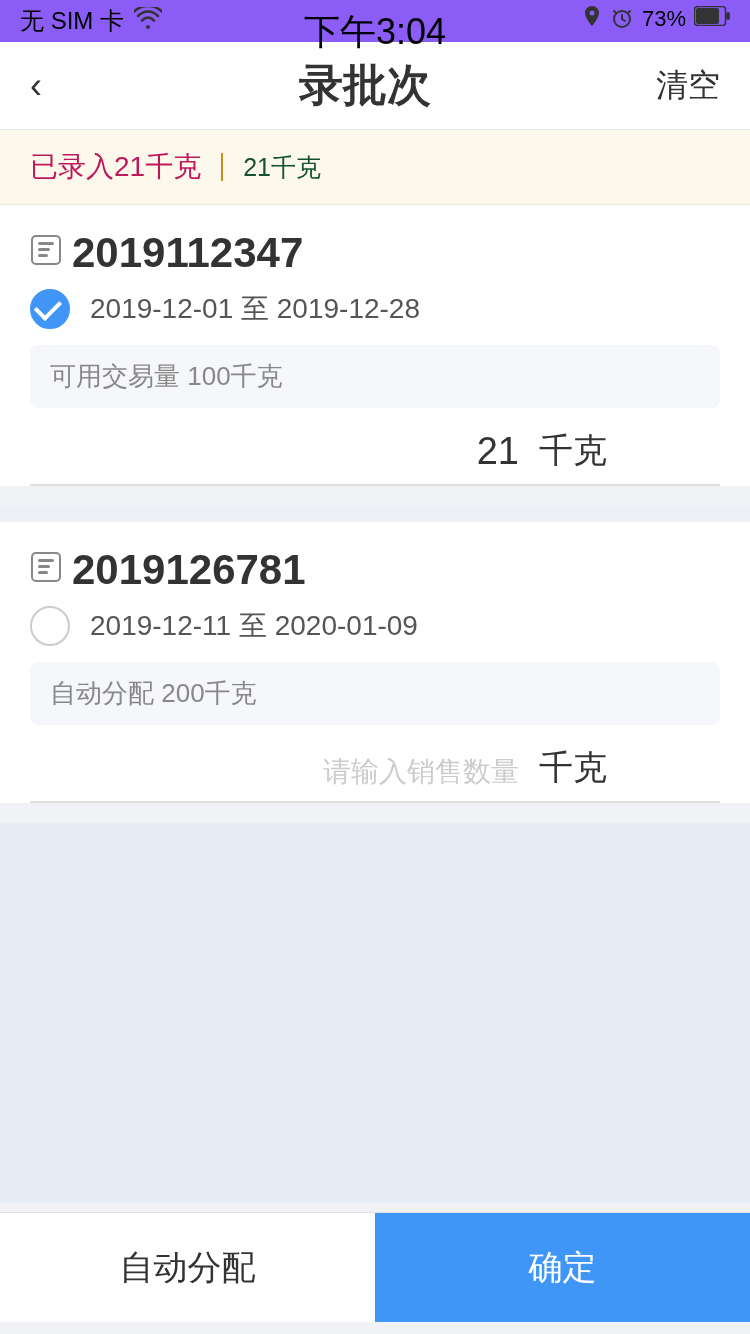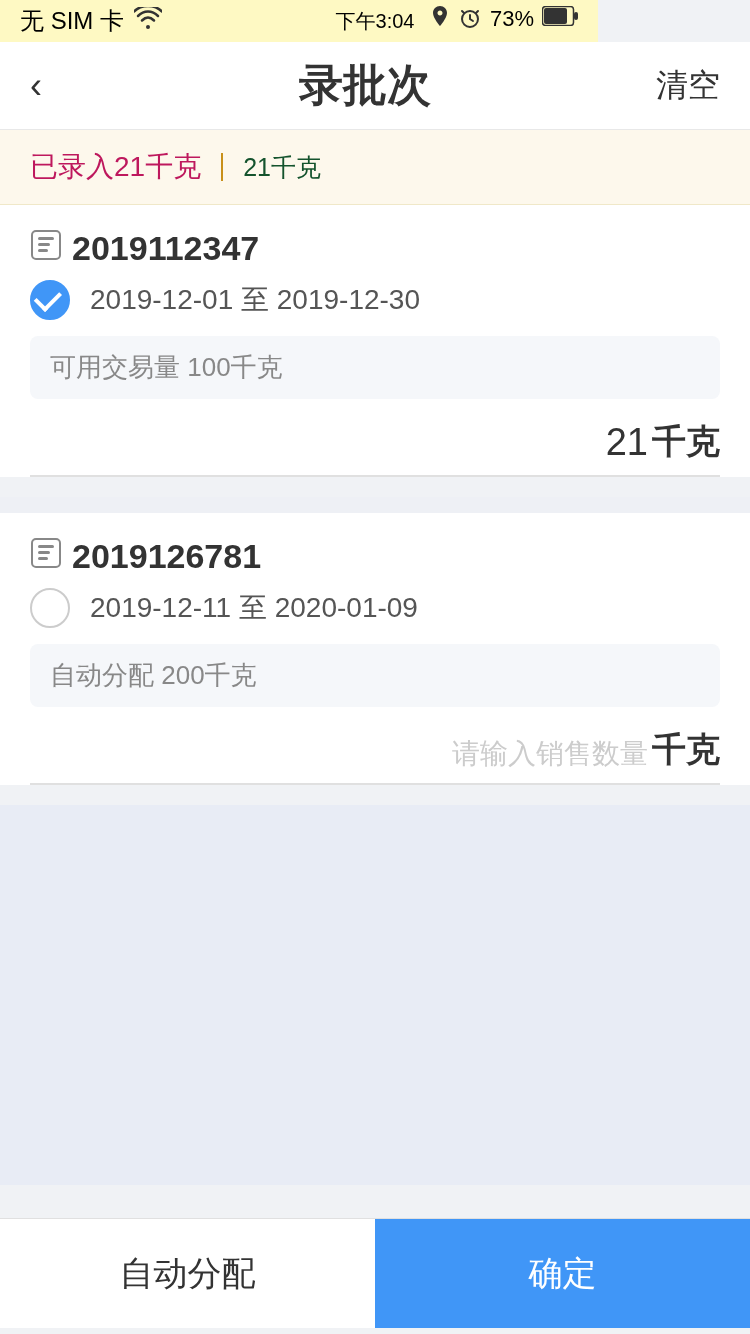--- a/index.html
+++ b/index.html
@@ -7,37 +7,37 @@
     body {
       width: 750px;
       min-height: 1334px;
       font-family: -apple-system, "PingFang SC", "Helvetica Neue", Arial, sans-serif;
       background: #f0f2f5;
       overflow-x: hidden;
     }
 
     
     .status-bar {
-      width: 598px;
+      width: 750px;
       height: 42px;
-      background: #fef9c3;
+      background: #8b5cf6;
       display: flex;
       align-items: center;
       justify-content: space-between;
       padding: 0 20px;
       font-size: 24px;
     }
     .status-left {
       display: flex;
       align-items: center;
       gap: 10px;
       font-size: 24px;
     }
     .status-center {
-      font-size: 20px;
+      font-size: 36px;
       font-weight: 500;
       position: absolute;
       left: 50%;
       transform: translateX(-50%);
       top: 8px;
     }
     .status-right {
       display: flex;
       align-items: flex-start;
       gap: 8px;
@@ -111,21 +111,21 @@
       display: flex;
       align-items: center;
       gap: 10px;
       margin-bottom: 12px;
     }
     .batch-id-icon {
       font-size: 30px;
       color: #666;
     }
     .batch-id-text {
-      font-size: 34px;
+      font-size: 42px;
       font-weight: 600;
       color: #333;
     }
     .batch-date-row {
       display: flex;
       align-items: center;
       gap: 20px;
       margin-bottom: 16px;
     }
     .batch-radio {
@@ -161,41 +161,39 @@
       padding: 14px 20px;
       font-size: 26px;
       color: #888;
       margin: 0 0 0 0;
     }
 
     
     .quantity-row {
       display: flex;
       align-items: center;
-      justify-content: flex-end;
       padding: 20px 30px 0 30px;
-      gap: 4px;
+      gap: 20px;
     }
     .quantity-input {
       text-align: right;
       font-size: 38px;
       color: #333;
       border: none;
       outline: none;
       min-width: 120px;
       background: transparent;
     }
     .quantity-input::placeholder {
       color: #ccc;
       font-size: 28px;
     }
     .quantity-unit {
       font-size: 34px;
       color: #333;
-      font-weight: bold;
     }
     .quantity-divider {
       height: 2px;
       background: #e0e0e0;
       margin: 10px 30px 20px 30px;
     }
 
     
     .section-divider {
       height: 16px;
@@ -205,21 +203,21 @@
     
     .empty-area {
       background: #e8ecf5;
       flex: 1;
       min-height: 380px;
     }
 
     
     .bottom-bar {
       position: fixed;
-      bottom: 6px;
+      bottom: 12px;
       left: 0;
       width: 750px;
       height: 110px;
       display: flex;
       background: #fff;
       border-top: 1px solid #e0e0e0;
     }
     .btn-auto {
       flex: 1;
       background: #fff;
@@ -309,21 +307,21 @@
             <rect x="2" y="2" width="28" height="28" rx="4" stroke="#888" stroke-width="2" fill="none"></rect>
             <rect x="8" y="8" width="16" height="3" rx="1.5" fill="#888"></rect>
             <rect x="8" y="14" width="12" height="3" rx="1.5" fill="#888"></rect>
             <rect x="8" y="20" width="10" height="3" rx="1.5" fill="#888"></rect>
           </svg>
         </span>
         <span class="batch-id-text">2019112347</span>
       </div>
       <div class="batch-date-row">
         <div class="batch-radio selected"></div>
-        <span class="batch-date-text">2019-12-01 至 2019-12-30</span>
+        <span class="batch-date-text">2019-12-01 至 2019-12-28</span>
       </div>
       <div class="batch-available">可用交易量 100千克</div>
     </div>
     <div class="quantity-row">
       <input class="quantity-input" type="text" value="21" style="">
       <span class="quantity-unit">千克</span>
     </div>
     <div class="quantity-divider"></div>
   </div>
 

